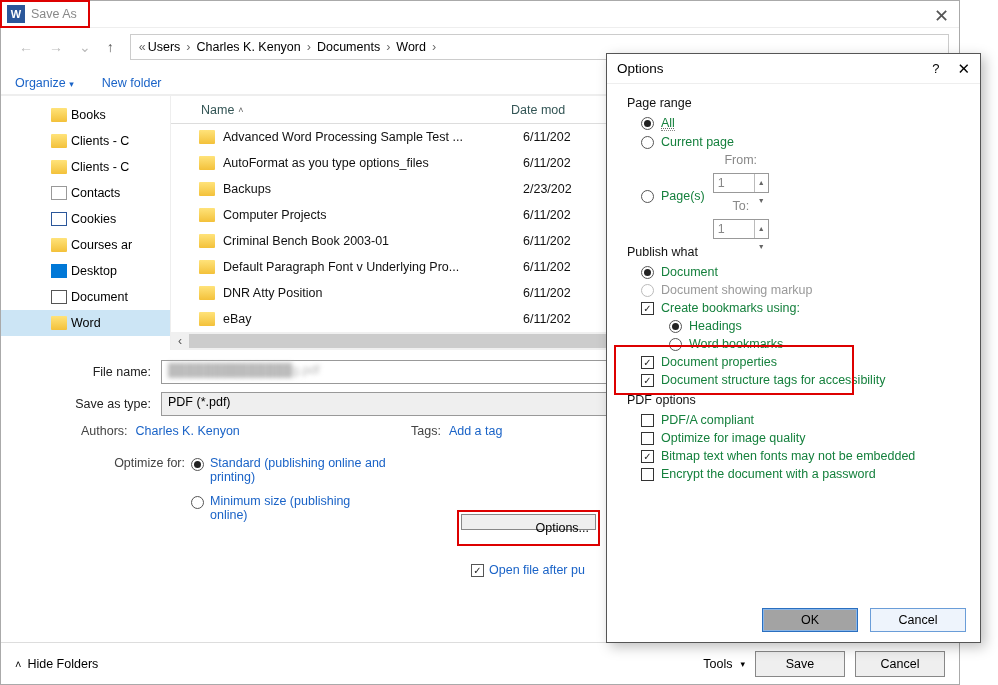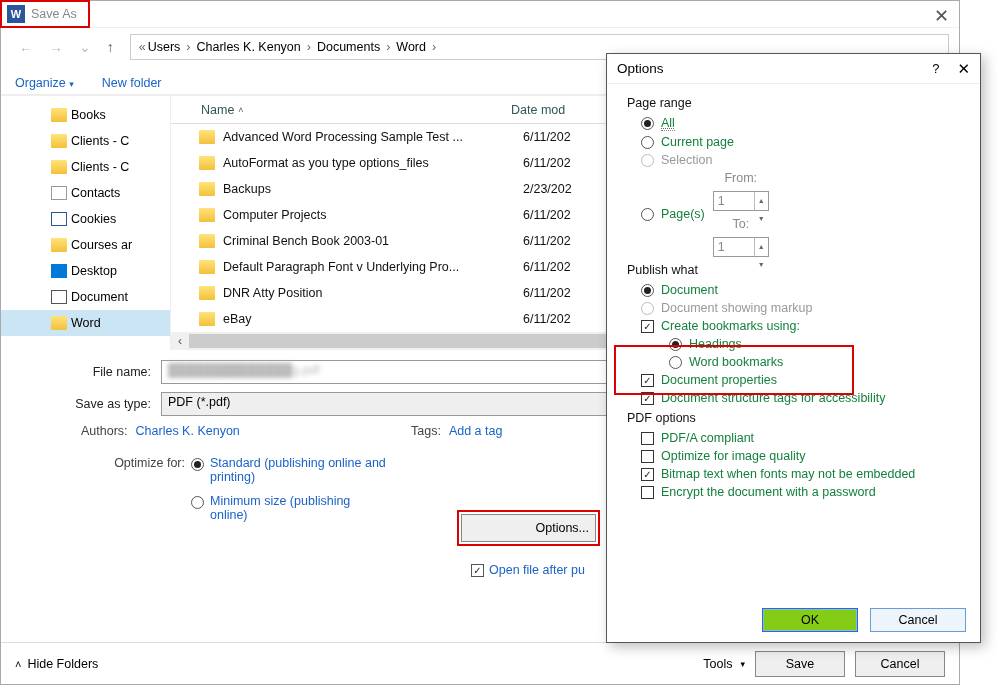--- a/index.html
+++ b/index.html
@@ -53,21 +53,21 @@
 .meta-label { color: #444; margin-right: 8px; }
 .meta-link { color: #1a63c7; }
 .optimize-row { display:flex; padding-left: 30px; margin-top: 18px; }
 .optimize-label { color:#444; width: 140px; text-align:right; padding-right:6px; }
 .radio-col { display:flex; flex-direction:column; gap:10px; }
 .radio-item { display:flex; align-items:flex-start; }
 .radio-icon { width:13px; height:13px; border:1px solid #555; border-radius:50%; margin-right:6px; margin-top:2px; display:flex; align-items:center; justify-content:center; }
 .radio-icon.sel::after { content:""; width:7px; height:7px; background:#222; border-radius:50%; }
 .radio-text { color:#1a63c7; max-width:180px; }
 .options-btn-wrap { position:absolute; left:460px; top:513px; }
-.options-btn { width:135px; height:28px; border:1px solid #888; background:#efefef; text-align:right; padding-right:6px; line-height:26px; }
+.options-btn { width:135px; height:16px; border:1px solid #888; background:#efefef; text-align:right; padding-right:6px; line-height:26px; }
 .options-btn-hl { position:absolute; left:-4px; top:-4px; width:143px; height:36px; border:2px solid #d00; pointer-events:none; }
 .openafter-row { position:absolute; left:470px; top:562px; display:flex; align-items:center; }
 .cb { width:13px; height:13px; border:1px solid #555; margin-right:5px; display:flex; align-items:center; justify-content:center; font-size:10px; color:#222; }
 .cb.checked::after { content:"✓"; }
 .footer { position:absolute; left:0; bottom:0; right:0; height:42px; border-top:1px solid #ddd; display:flex; align-items:center; padding:0 14px; }
 .hide-folders { display:flex; align-items:center; cursor:default; }
 .hide-folders .caret { margin-right:6px; font-size:11px; }
 .footer-spacer { flex:1; }
 .footer .menu { display:flex; align-items:center; }
 .footer .menu .caret2 { margin-left:8px; font-size:9px; }
@@ -88,21 +88,21 @@
 .page-inputs { display:flex; align-items:center; margin-left:8px; gap:6px;flex-direction:column; }
 .spin { width:56px; height:20px; border:1px solid #999; position:relative; font-size:11px; padding-left:4px; line-height:18px; color:#888; }
 .spin .spinbtns { position:absolute; right:0; top:0; width:14px; height:18px; border-left:1px solid #bbb; display:flex; flex-direction:column; }
 .spin .sb { flex:1; font-size:7px; text-align:center; color:#666; }
 .from-lbl { color:#888; margin:0 4px; }
 .bookmark-hl { position:absolute; left:614px; top:345px; width:240px; height:50px; border:2px solid #d00; pointer-events:none; }
 .cb2 { width:13px; height:13px; border:1px solid #333; margin-right:7px; display:flex; align-items:center; justify-content:center; font-size:10px; }
 .cb2.checked::after { content:"✓"; color:#222; }
 .opt-footer { position:absolute; bottom:10px; right:14px; display:flex; gap:12px; }
 .opt-btn { width:96px; height:24px; border:1px solid #6a9dd8; background:#eef4fc; text-align:center; line-height:22px; }
-.opt-btn.primary { border:1px solid #2a6fc0; background:#84cc16; box-shadow:inset 0 0 0 1px #8ab5e6; }
+.opt-btn.primary { border:1px solid #2a6fc0; background:#a3a3a3; box-shadow:inset 0 0 0 1px #8ab5e6; }
 </style>
 </head>
 <body>
 
 <div class="saveas-dialog">
   <div class="titlebar">
     <div class="word-icon">W</div>
     <span>Save As</span>
     <span class="close">✕</span>
   </div>
@@ -303,24 +303,20 @@
     <div class="section-label">Page range</div>
     <div class="opt-row">
         <span class="radio sel"></span>
         <span class="txt" style="text-decoration:underline dotted #666 0;border-bottom:1px dotted #888">All</span>
       </div>
     <div class="opt-row">
         <span class="radio"></span>
         <span class="txt">Current page</span>
       </div>
     <div class="opt-row">
-        <span class="radio disabled"></span>
-        <span class="txt disabled">Selection</span>
-      </div>
-    <div class="opt-row">
       <span class="radio"></span>
       <span class="txt">Page(s)</span>
       <div class="page-inputs">
         <span class="from-lbl">From:</span>
         <div class="spin"><span>1</span><div class="spinbtns">
               <div class="sb">▲</div>
               <div class="sb">▼</div>
             </div></div>
         <span class="from-lbl">To:</span>
         <div class="spin"><span>1</span><div class="spinbtns">

